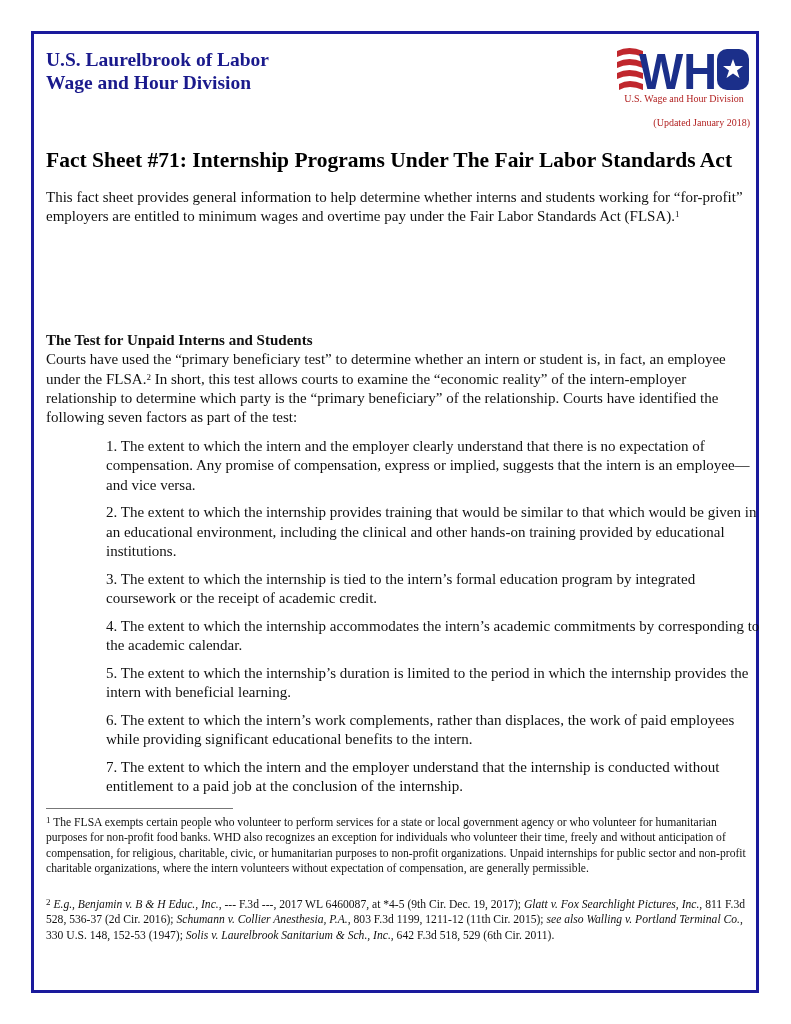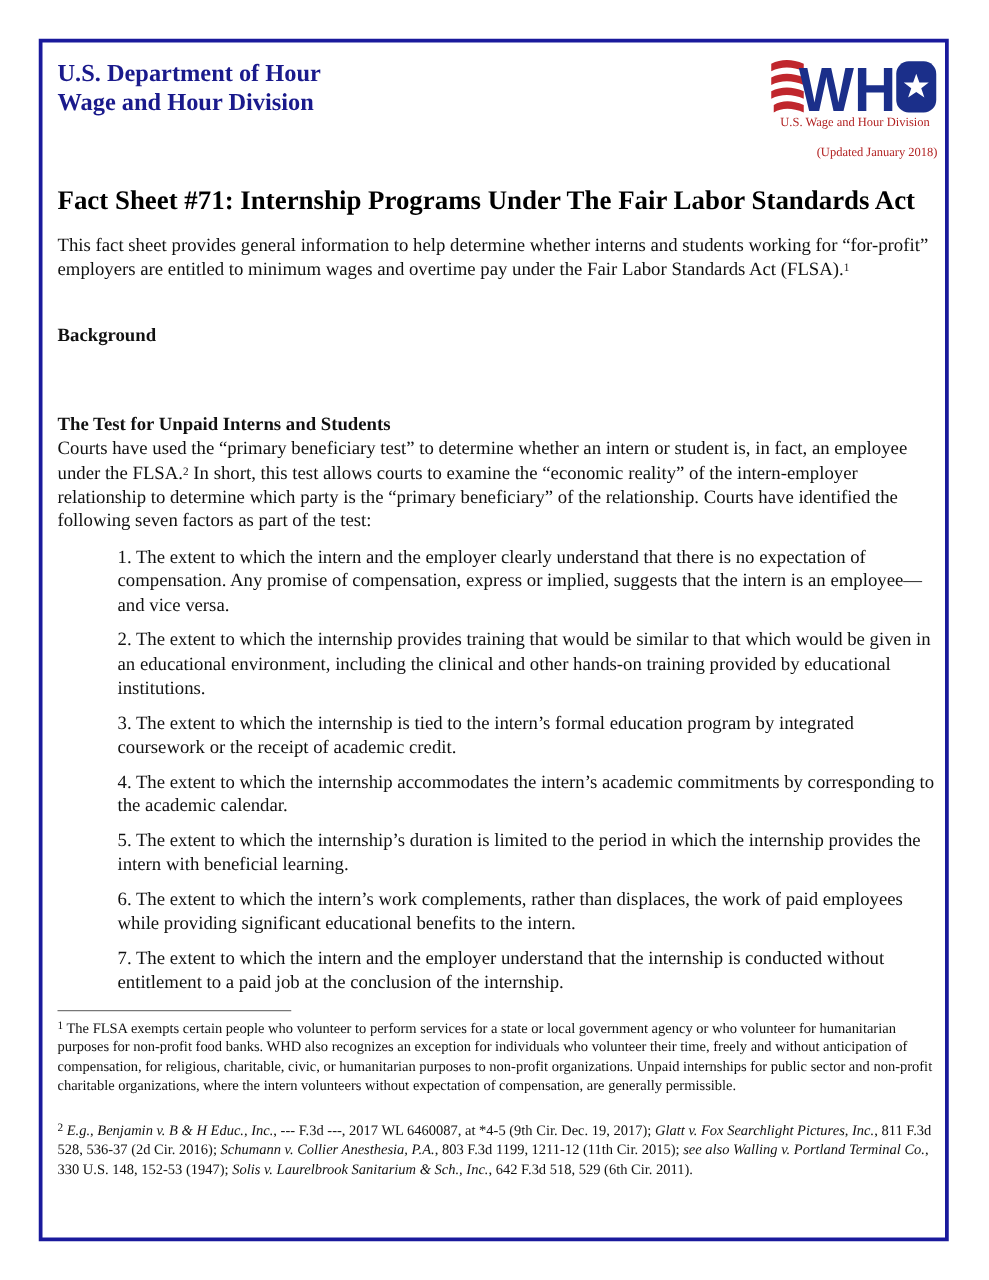--- a/index.html
+++ b/index.html
@@ -6,33 +6,33 @@
   body { width:791px; height:1024px; position:relative; font-family:"Liberation Serif", serif; color:#111; }
   .frame { position:absolute; left:31px; top:31px; width:722px; height:956px; border:3px solid #1a1a9c; }
   .agency { position:absolute; left:46px; top:48px; font-weight:bold; color:#1a1a8c; font-size:19.5px; line-height:23px; }
   .logo { position:absolute; left:615px; top:45px; width:135px; height:46px; }
   .logo-sub { position:absolute; left:615px; top:93px; width:138px; text-align:center; font-size:10px; color:#b22222; }
   .updated { position:absolute; left:620px; top:117px; width:130px; text-align:right; font-size:10px; color:#b22222; }
   .title { position:absolute; left:46px; top:148px; font-size:21.5px; font-weight:bold; color:#000000; white-space:nowrap; }
   .p { position:absolute; left:46px; width:700px; font-size:15px; line-height:19.3px; }
   .h { font-weight:bold; }
   sup { font-size:9px; vertical-align:top; position:relative; top:-2px; }
-  .list { position:absolute; left:94px; width:660px; font-size:15px; line-height:19.3px;font-family:Liberation Serif, serif; }
+  .list { position:absolute; left:106px; width:660px; font-size:15px; line-height:19.3px;font-family:Liberation Serif, serif; }
   .item { margin-bottom:8.5px; }
   .rule { position:absolute; left:46px; top:808px; width:187px; height:1px; background:#777; }
   .fn { position:absolute; left:46px; width:710px; font-size:11.6px; line-height:15.3px; }
   i { font-style:italic; }
 </style>
 </head>
 <body>
 
 <div class="frame"></div>
 
 <div class="agency">
-  <div>U.S. Department of Hour</div>
+  <div>U.S. Laurelbrook of Labor</div>
   <div>Wage and Hour Division</div>
 </div>
 
 <svg class="logo" viewBox="0 0 135 46">
   <g>
     <path d="M2 6 Q14 0 28 6 L28 12 Q14 6 2 12 Z" fill="#c0272d"></path>
     <path d="M2 17 Q14 11 28 17 L28 23 Q14 17 2 23 Z" fill="#c0272d"></path>
     <path d="M2 28 Q14 22 28 28 L28 34 Q14 28 2 34 Z" fill="#c0272d"></path>
     <path d="M4 39 Q14 33 28 39 L28 45 Q14 39 4 45 Z" fill="#c0272d"></path>
   </g>
@@ -43,21 +43,20 @@
 <div class="logo-sub">U.S. Wage and Hour Division</div>
 <div class="updated">(Updated January 2018)</div>
 
 <div class="title">Fact Sheet #71:  Internship Programs Under The Fair Labor Standards Act</div>
 
 <div class="p" style="top:188px;font-family:Liberation Serif, serif;">
   <span>This fact sheet provides general information to help determine whether interns and students working for “for-profit” employers are entitled to minimum wages and overtime pay under the Fair Labor Standards Act (FLSA).</span><sup>1</sup>
 </div>
 
 <div class="p" style="top:260px;">
-  <div class="h">Background</div>
 </div>
 
 <div class="p" style="top:331px;">
   <div class="h">The Test for Unpaid Interns and Students</div>
   <div><span>Courts have used the “primary beneficiary test” to determine whether an intern or student is, in fact, an employee under the FLSA.</span><sup>2</sup><span>  In short, this test allows courts to examine the “economic reality” of the intern-employer relationship to determine which party is the “primary beneficiary” of the relationship.  Courts have identified the following seven factors as part of the test:</span></div>
 </div>
 
 <div class="list" style="top:437px;">
   <div class="item">1. The extent to which the intern and the employer clearly understand that there is no expectation of compensation. Any promise of compensation, express or implied, suggests that the intern is an employee—and vice versa.</div>
   <div class="item">2. The extent to which the internship provides training that would be similar to that which would be given in an educational environment, including the clinical and other hands-on training provided by educational institutions.</div>

